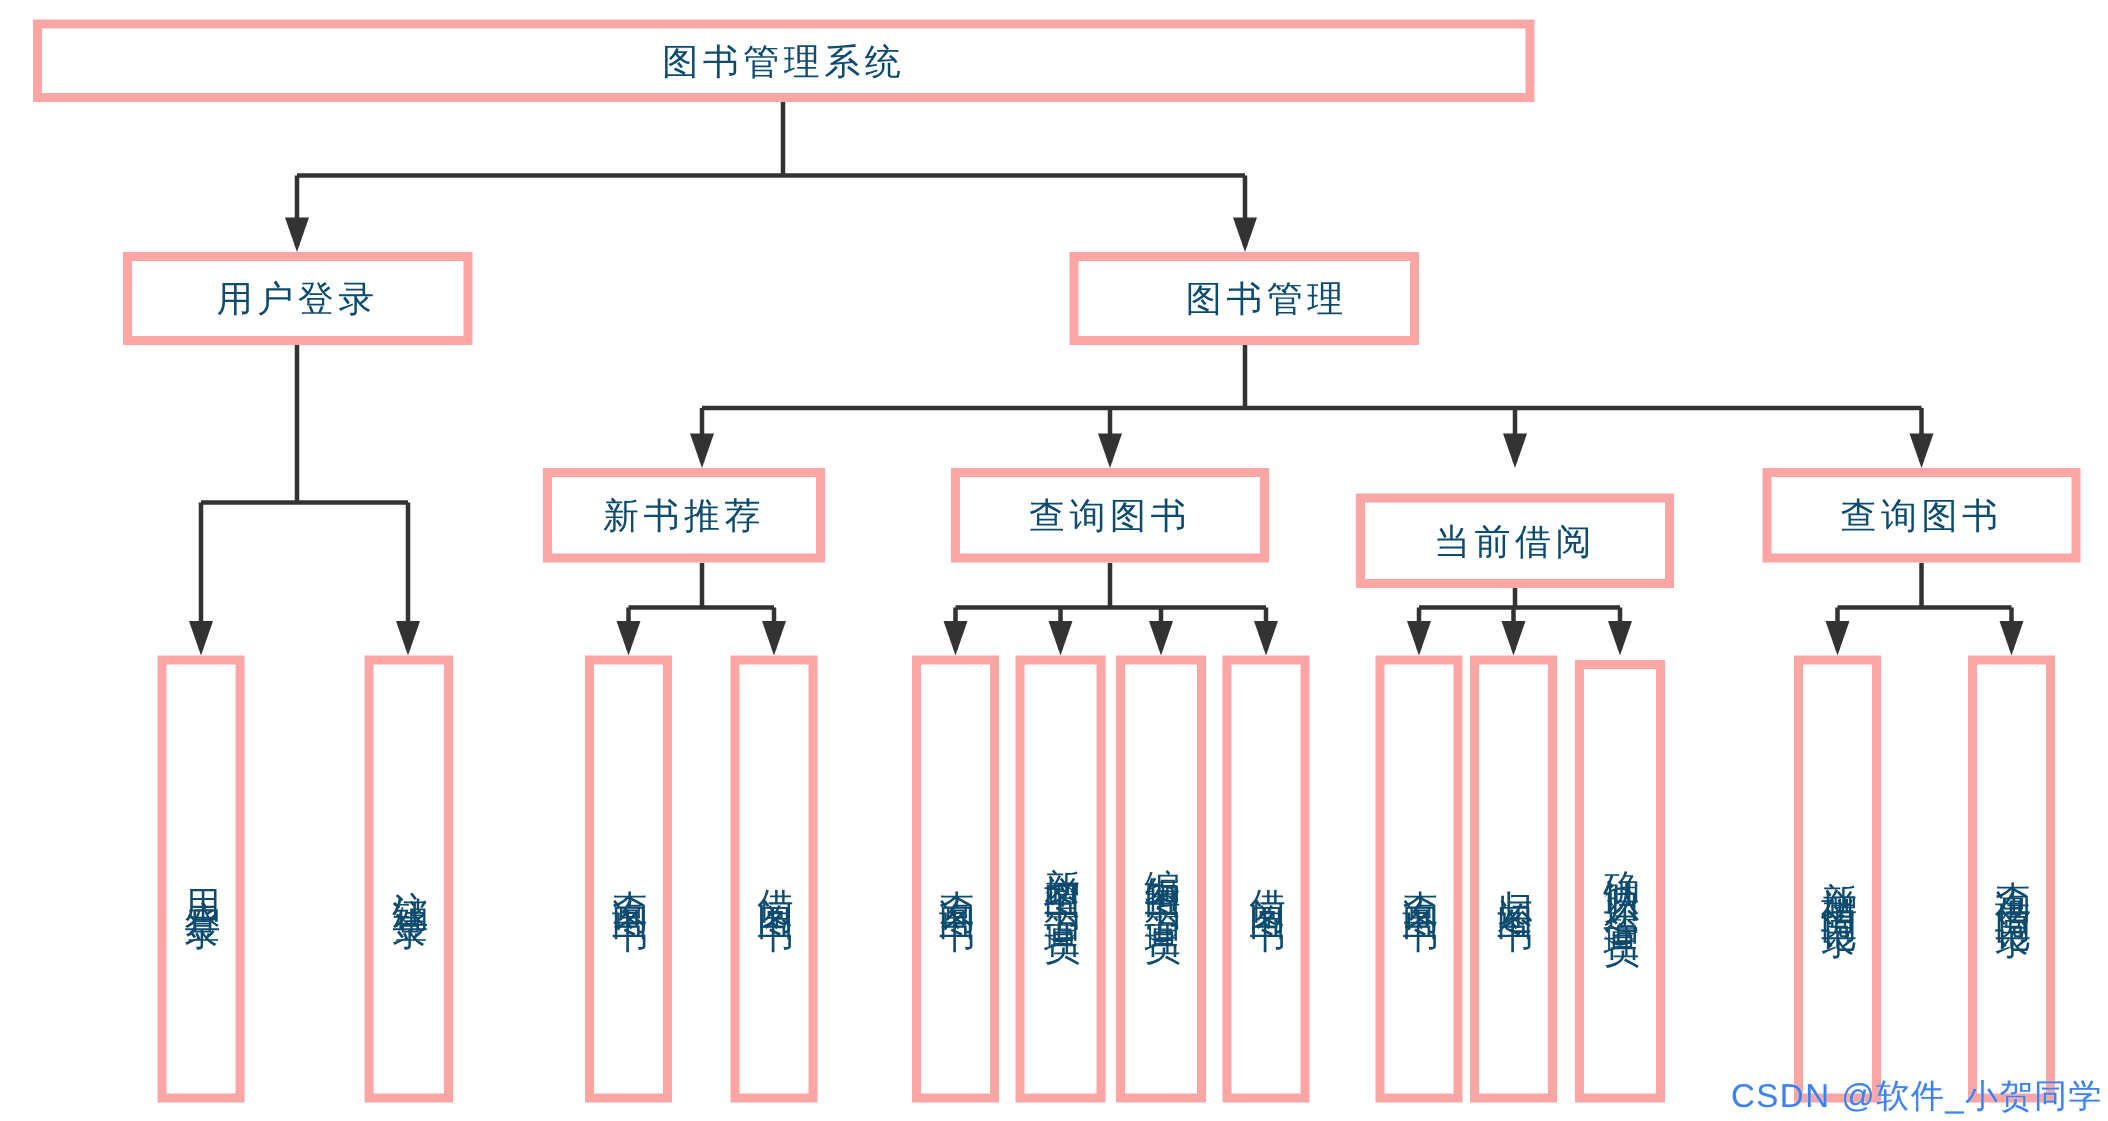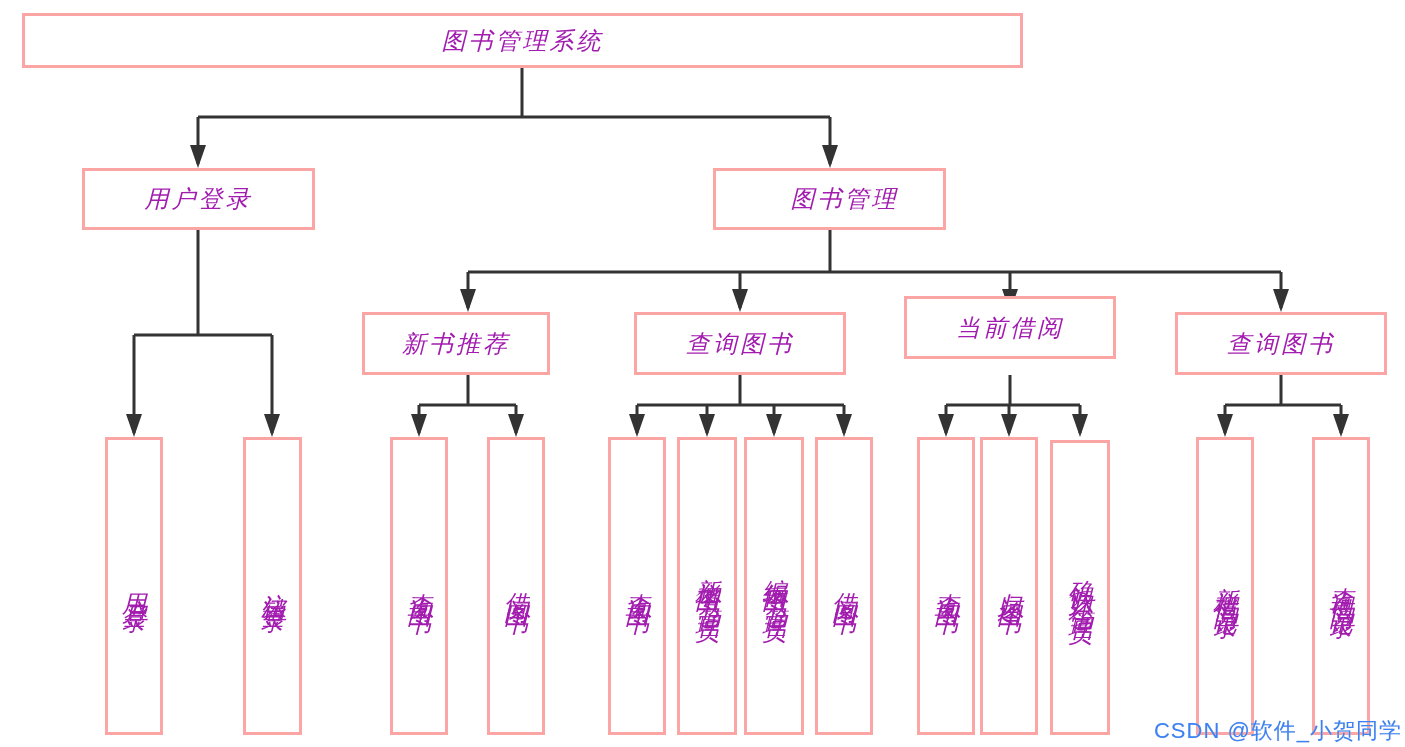--- a/index.html
+++ b/index.html
@@ -9,28 +9,27 @@
     height: 747px;
     background: #ffffff;
     font-family: "Liberation Sans", "DejaVu Sans", sans-serif;
     overflow: hidden;
   }
   #wires { position: absolute; left: 0; top: 0; z-index: 0; }
   .box {
     position: absolute;
     box-sizing: border-box;
     background: #ffffff;
-    border: 3px solid #fca5a5;
-    color: #a21caf;
+    border: 6px solid #fca5a5;
+    color: #0c4a6e;
     display: flex;
     align-items: center;
     justify-content: center;
     z-index: 1;
     font-size: 24px;
-    font-style: italic;
   }
   .hbox { letter-spacing: 3px; }
   .vbox {
     writing-mode: vertical-lr;
     text-orientation: mixed;
     letter-spacing: 6px;
     line-height: 1;
     font-size: 24px;
   }
   #watermark {
@@ -89,21 +88,21 @@
     </g>
   </svg>
 
   <div class="box hbox" style="left:22px; top:13px; width:1001px; height:55px;">图书管理系统</div>
 
   <div class="box hbox" style="left:82px; top:168px; width:233px; height:62px;">用户登录</div>
   <div class="box hbox" style="left:713px; top:168px; width:233px; height:62px;padding-left:30px;">图书管理</div>
 
   <div class="box hbox" style="left:362px; top:312px; width:188px; height:63px;">新书推荐</div>
   <div class="box hbox" style="left:634px; top:312px; width:212px; height:63px;">查询图书</div>
-  <div class="box hbox" style="left:904px; top:296px; width:212px; height:63px;">当前借阅</div>
+  <div class="box hbox" style="left:904px; top:329px; width:212px; height:63px;">当前借阅</div>
   <div class="box hbox" style="left:1175px; top:312px; width:212px; height:63px;">查询图书</div>
 
   <div class="box vbox" style="left:105px; top:437px; width:58px; height:298px;">用户登录</div>
   <div class="box vbox" style="left:243px; top:437px; width:59px; height:298px;">注销登录</div>
 
   <div class="box vbox" style="left:390px; top:437px; width:58px; height:298px;">查询图书</div>
   <div class="box vbox" style="left:487px; top:437px; width:58px; height:298px;">借阅图书</div>
 
   <div class="box vbox" style="left:608px; top:437px; width:58px; height:298px;">查询图书</div>
   <div class="box vbox" style="left:677px; top:437px; width:60px; height:298px;">新增图书（管理员）</div>

